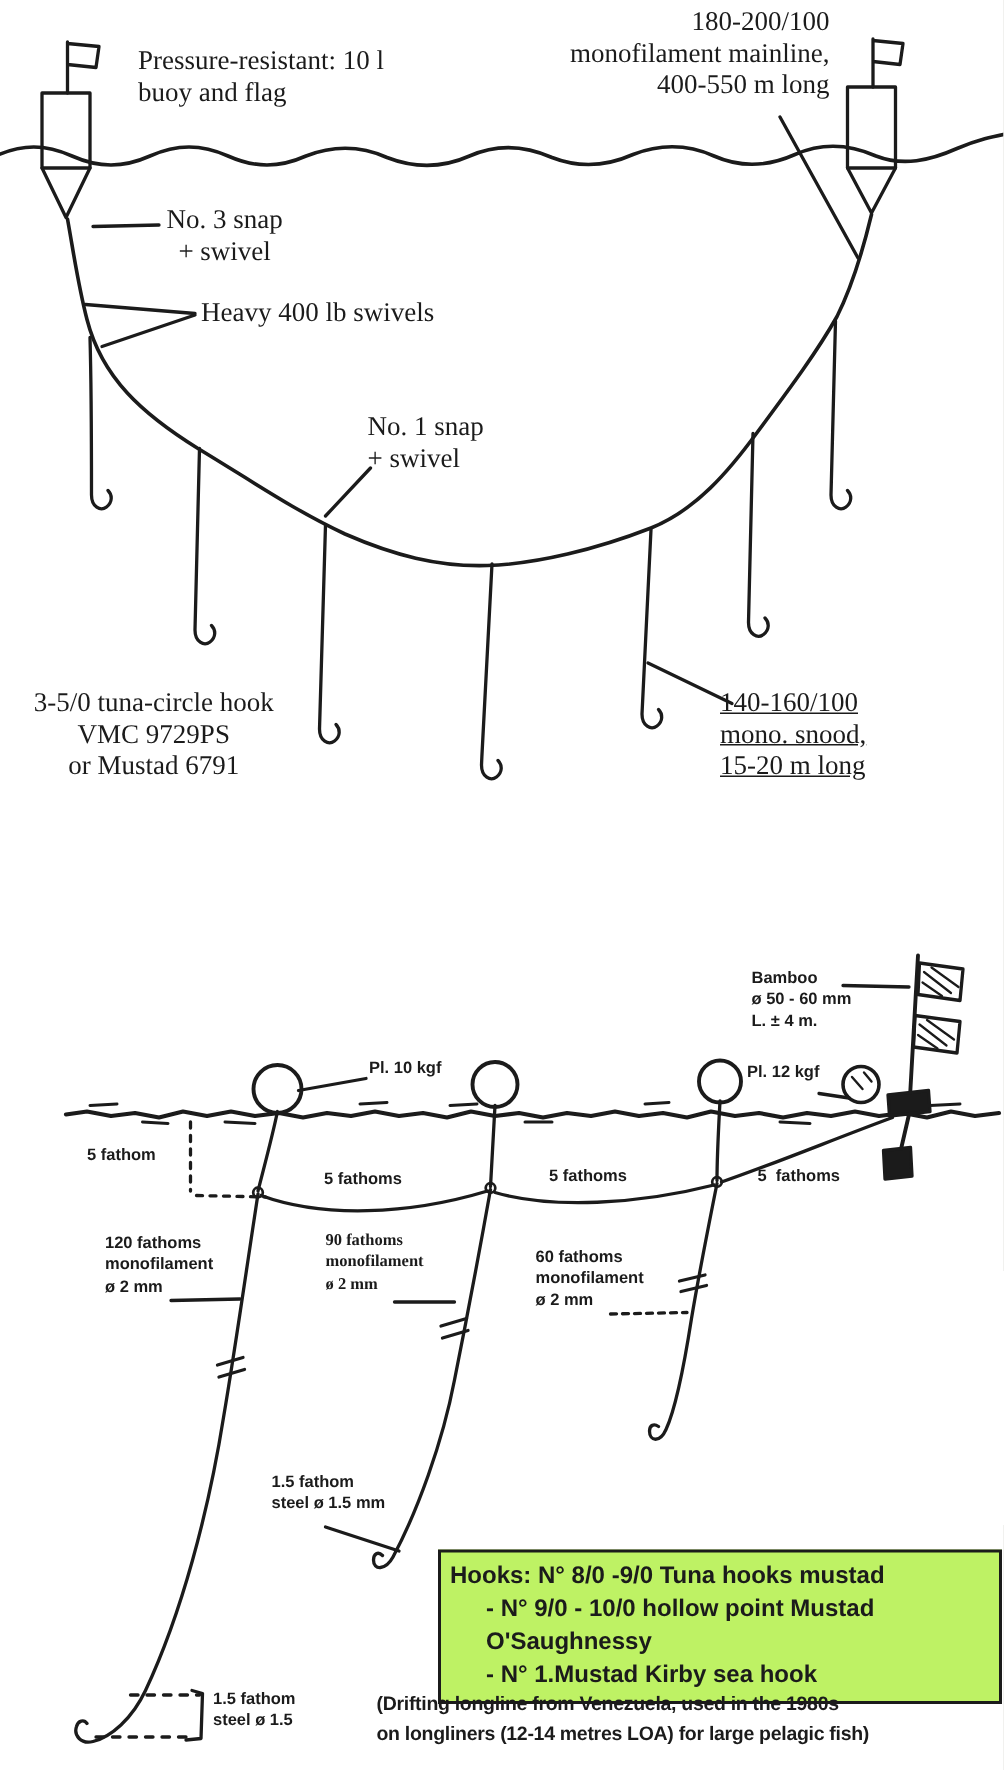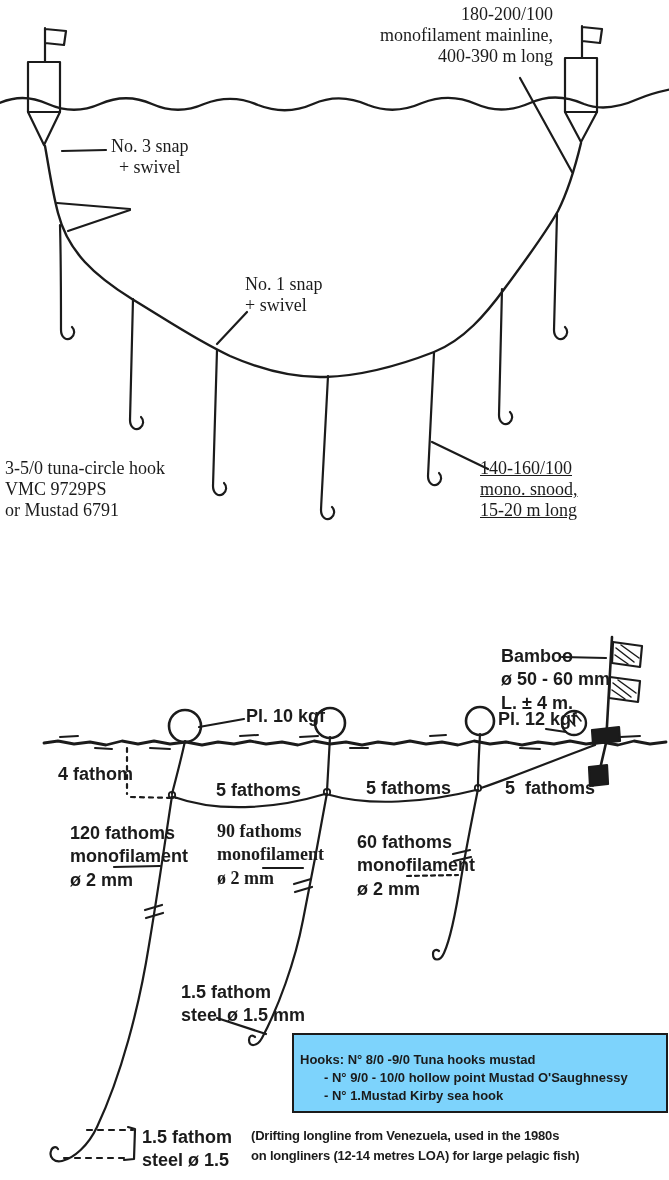--- a/index.html
+++ b/index.html
@@ -4,28 +4,28 @@
 <style>
   html,body { margin:0; padding:0; background:#e8e8e4; }
   .page {
     position:relative; width:669px; height:1180px;
     background:#ffffff; overflow:hidden;
     font-family:"Liberation Serif", serif; color:#1b1b1b;
   }
   .page svg { position:absolute; left:0; top:0; }
   .lbl { position:absolute; white-space:pre-line; }
   .serif { font-family:"Liberation Serif", serif; font-size:18px; line-height:1.18; }
-  .sans  { font-family:"Liberation Sans", sans-serif; font-size:18px; line-height:1.3; font-weight:bold; }
+  .sans  { font-family:"Liberation Sans", sans-serif; font-size:11px; line-height:1.3; font-weight:bold; }
   .right { text-align:right; }
-  .center{ text-align:left; }
+  .center{ text-align:center; }
   .hooks-box {
     position:absolute; left:292px; top:1033px; width:361px;
-    border:2.5px solid #1b1b1b; padding:16px 5px 6px 6px;
-    font-family:"Liberation Sans", sans-serif; font-size:13px; font-weight:bold;
-    line-height:1.38; background:#7dd3fc;
+    border:2.5px solid #1b1b1b; padding:5px 5px 6px 6px;
+    font-family:"Liberation Sans", sans-serif; font-size:16px; font-weight:bold;
+    line-height:1.38; background:#bef264;
   }
   .hooks-box .indent { margin-left:24px; }
   .caption {
     position:absolute; left:251px; top:1126px; width:400px;
     font-family:"Liberation Sans", sans-serif; font-size:13px; font-weight:bold;
     line-height:1.55; letter-spacing:-0.2px; white-space:pre-line;
   }
 </style>
 </head>
 <body>
@@ -131,40 +131,43 @@
 
       <path stroke-dasharray="4,5" d="M127,748 L127,794 M131,797 L177,798"></path>
 
       <g>
         <path stroke-dasharray="5,6" d="M87,1130 L133,1130 M64,1158 L124,1158"></path>
         <path d="M128,1127 L135,1129 L134,1159 L124,1160"></path>
       </g>
     </g>
   </svg>
 
+  <div class="lbl serif" style="left:92px; top:30px;">Pressure-resistant: 10 l
+buoy and flag</div>
   <div class="lbl serif right" style="left:335px; top:4px; width:218px;">180-200/100
 monofilament mainline,
-400-390 m long</div>
+400-550 m long</div>
   <div class="lbl serif" style="left:111px; top:136px;text-align:center;">No. 3 snap
 + swivel</div>
+  <div class="lbl serif" style="left:134px; top:198px;">Heavy 400 lb swivels</div>
   <div class="lbl serif" style="left:245px; top:274px;">No. 1 snap
 + swivel</div>
   <div class="lbl serif center" style="left:5px; top:458px; width:195px;">3-5/0 tuna-circle hook
 VMC 9729PS
 or Mustad 6791</div>
   <div class="lbl serif" style="left:480px; top:458px;text-decoration:underline;">140-160/100
 mono. snood,
 15-20 m long</div>
 
   <div class="lbl sans" style="left:501px; top:645px;">Bamboo
 ø 50 - 60 mm
 L. ± 4 m.</div>
   <div class="lbl sans" style="left:246px; top:705px;">Pl. 10 kgf</div>
   <div class="lbl sans" style="left:498px; top:708px;">Pl. 12 kgf</div>
-  <div class="lbl sans" style="left:58px; top:763px;">4 fathom</div>
+  <div class="lbl sans" style="left:58px; top:763px;">5 fathom</div>
   <div class="lbl sans" style="left:216px; top:779px;">5 fathoms</div>
   <div class="lbl sans" style="left:366px; top:777px;">5 fathoms</div>
   <div class="lbl sans" style="left:505px; top:777px;">5&nbsp;&nbsp;fathoms</div>
   <div class="lbl sans" style="left:70px; top:822px;">120 fathoms
 monofilament
 ø 2 mm</div>
   <div class="lbl sans" style="left:217px; top:820px;font-family:Liberation Serif, serif;">90 fathoms
 monofilament
 ø 2 mm</div>
   <div class="lbl sans" style="left:357px; top:831px;">60 fathoms

